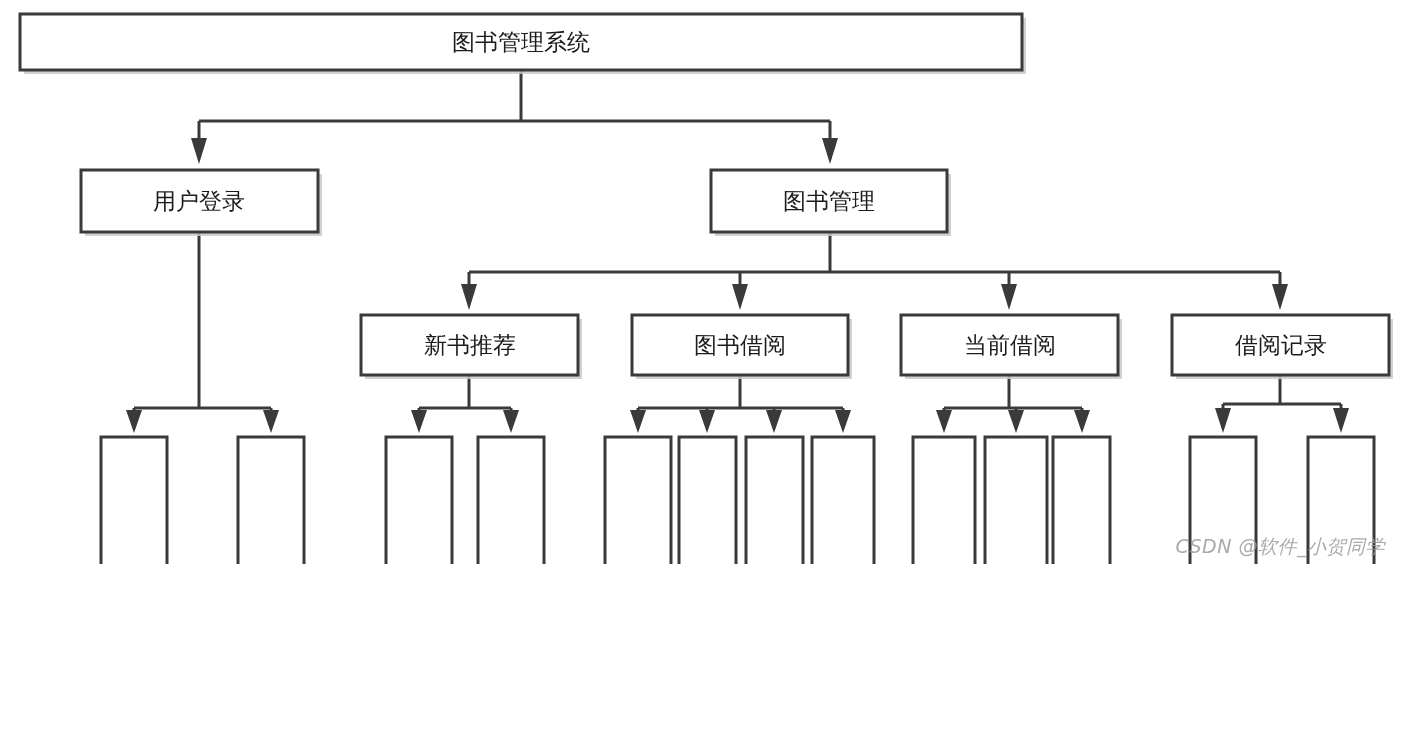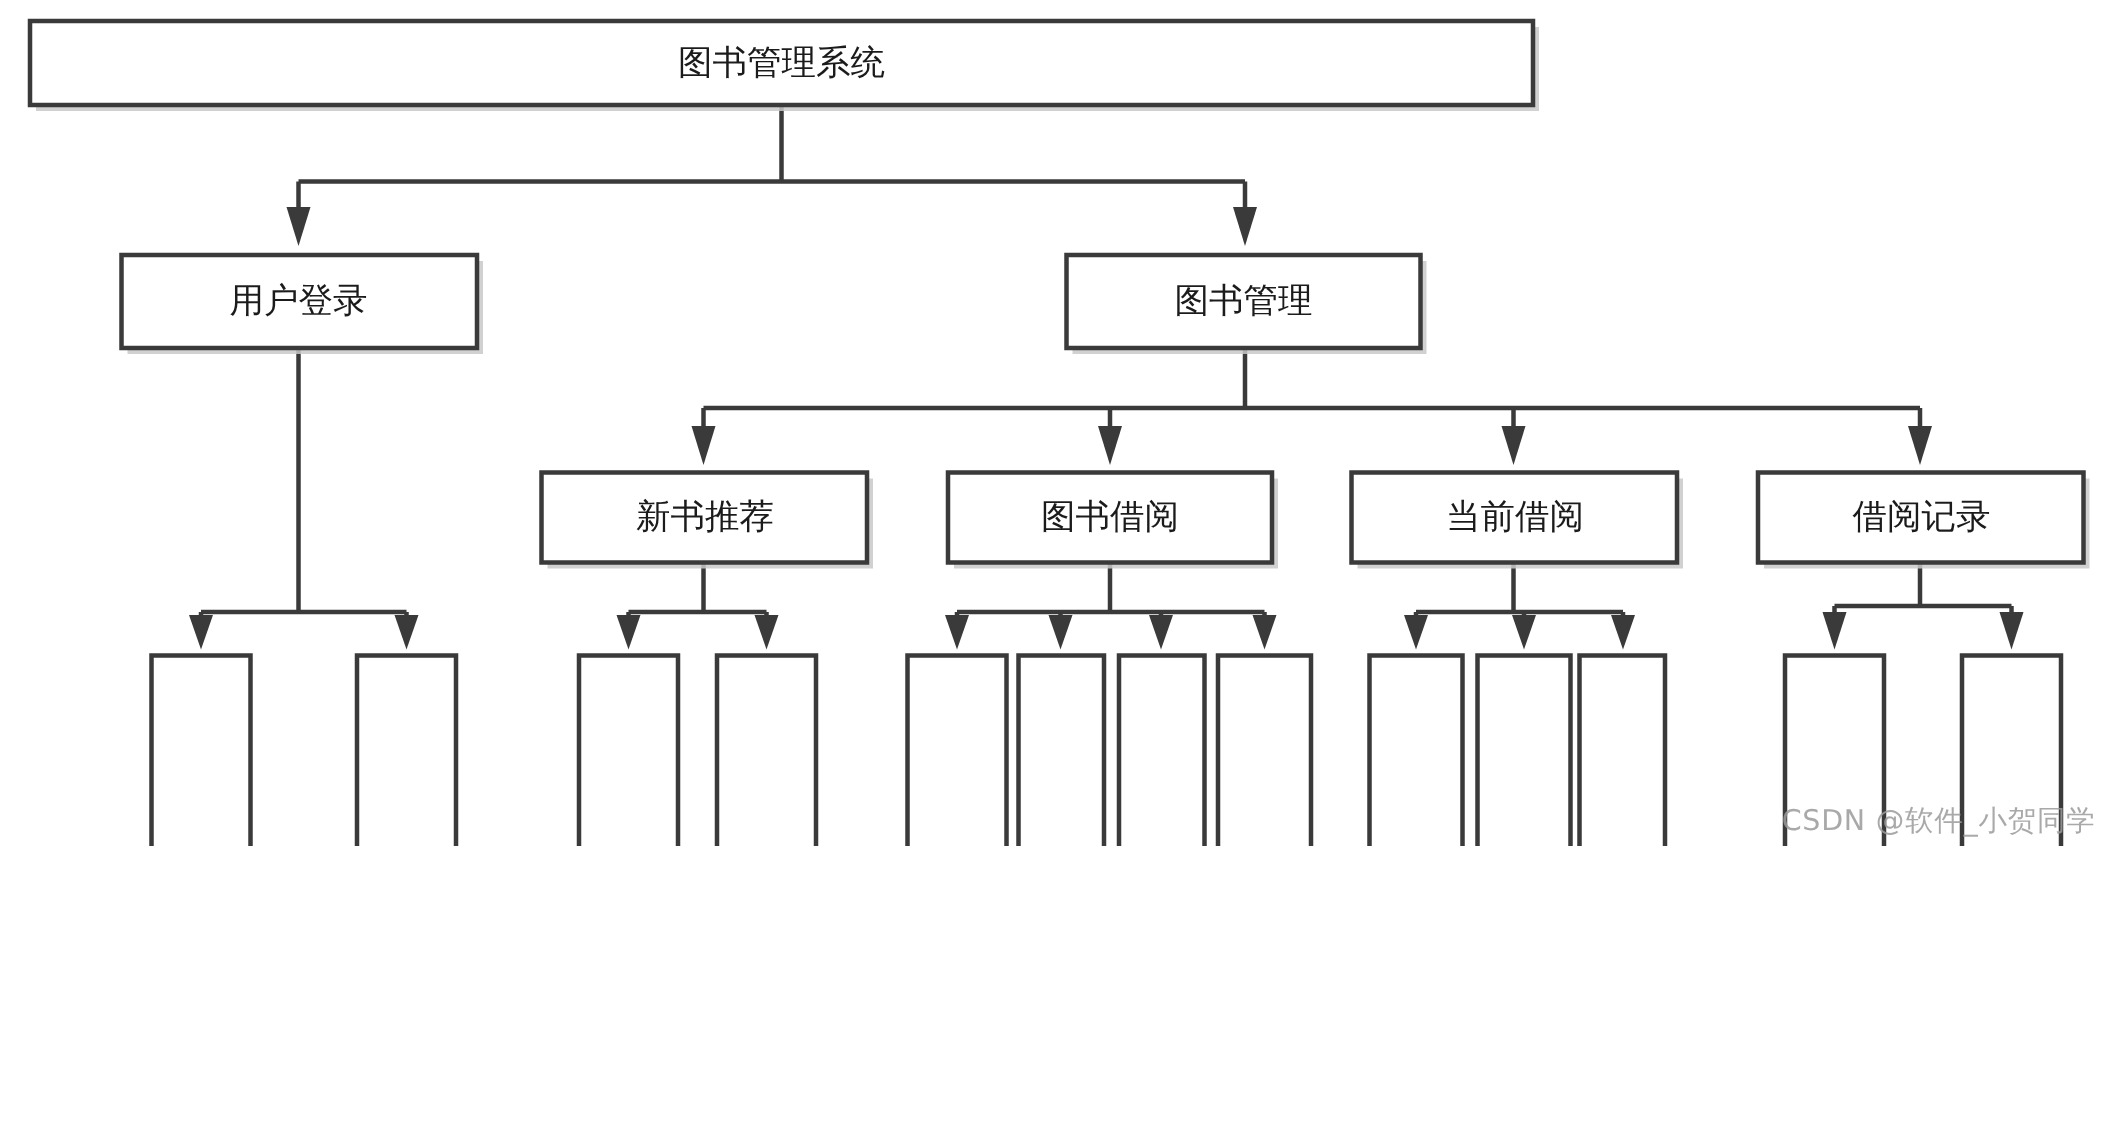--- a/index.html
+++ b/index.html
@@ -64,28 +64,29 @@
     font-family: "DejaVu Sans", "Liberation Sans", sans-serif;
     font-size: 23px;
     line-height: 1.12;
     letter-spacing: 2px;
     color: #1b1b1b;
     pointer-events: none;
     text-align: center;
   }
   #watermark {
     position: absolute;
-    right: 8px;
+    right: 20px;
     bottom: 4px;
     font-family: "DejaVu Sans", "Liberation Sans", sans-serif;
     font-size: 19px;
     color: #9b9b9b;
     opacity: 0.85;
     letter-spacing: 0.5px;
     white-space: nowrap;
+    font-style: italic;
   }
 </style>
 </head>
 <body>
 
 <div id="diagram-root">
 
   <svg id="tree-svg" viewBox="0 0 1405 747" xmlns="http://www.w3.org/2000/svg">
 
     <g id="connectors-layer">

